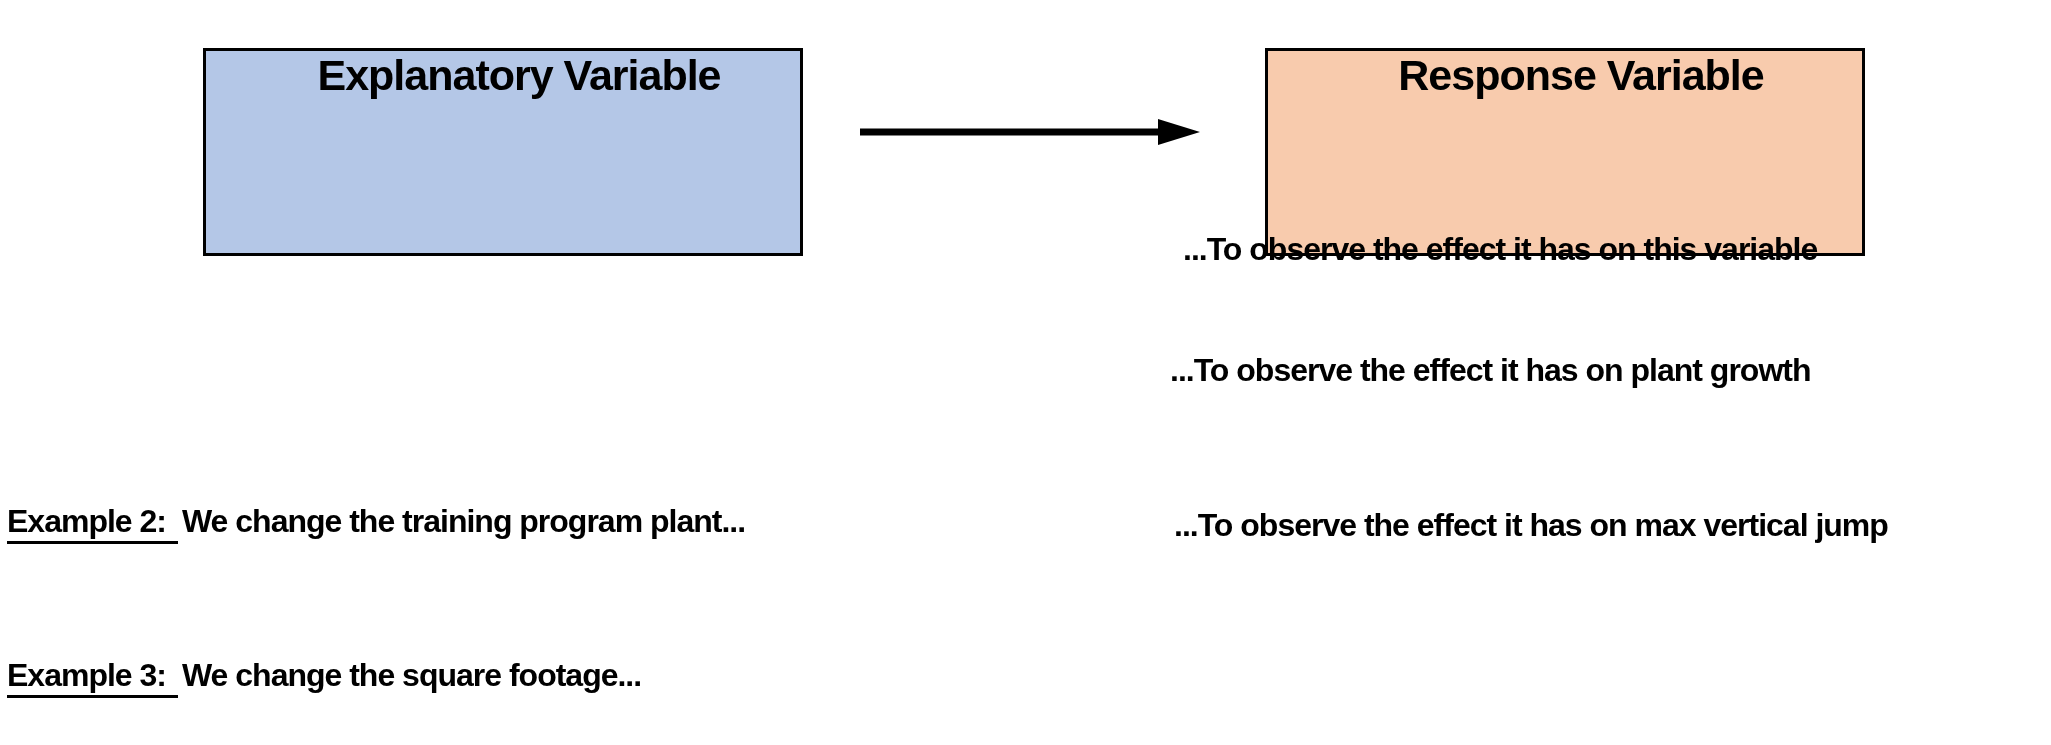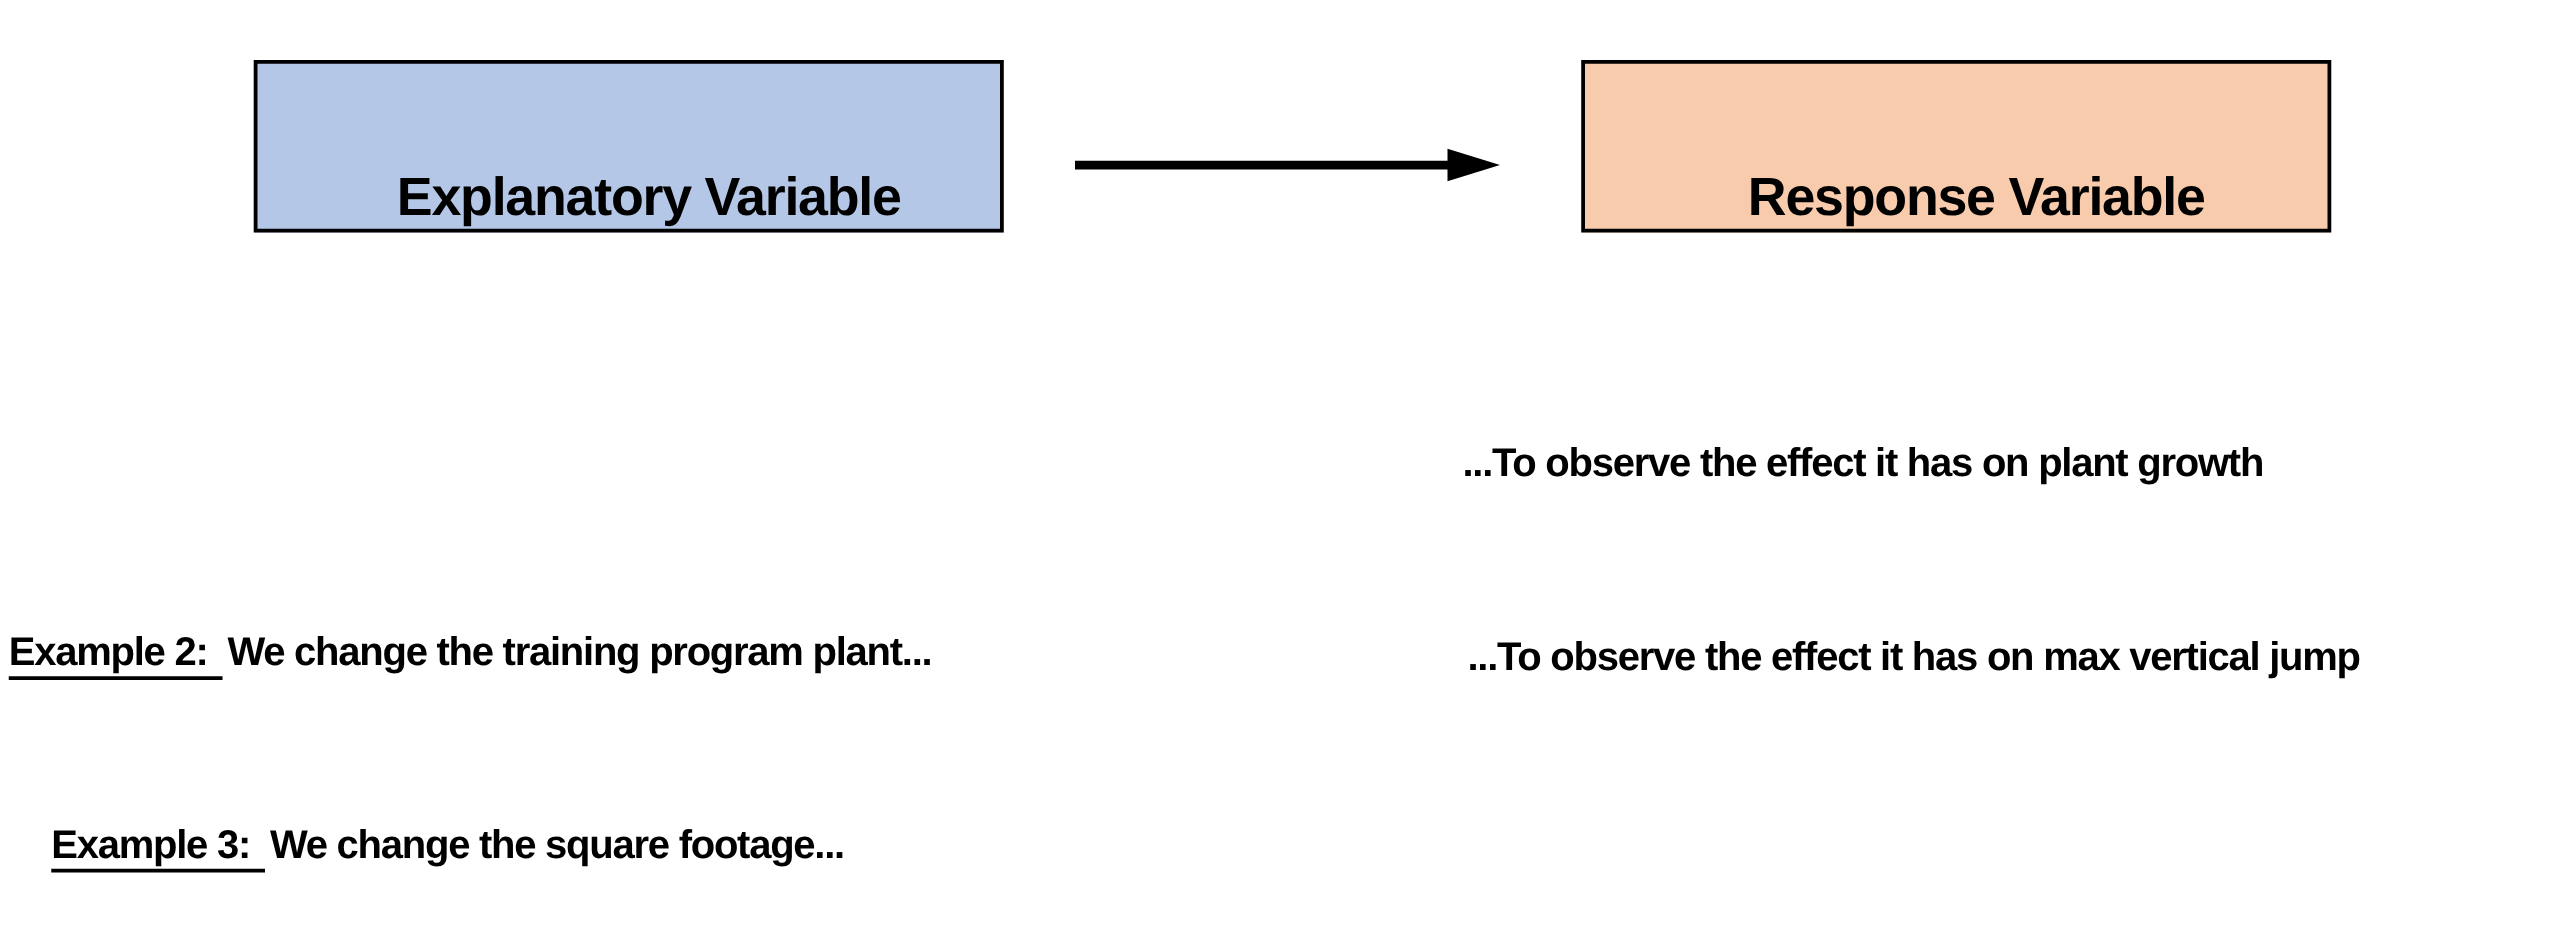--- a/index.html
+++ b/index.html
@@ -20,24 +20,24 @@
     width: 2051px;
     height: 745px;
     background: var(--bg-color);
     font-family: "Liberation Sans", sans-serif;
     color: var(--text-color);
     overflow: hidden;
   }
   .var-box {
     position: absolute;
     top: 48px;
-    height: 138px;
+    height: 208px;
     border: 3px solid var(--border-color);
     display: flex;
-    align-items: flex-end;
+    align-items: flex-start;
     justify-content: center;
     font-size: 43px;
     font-weight: bold;
     letter-spacing: -1px;
     white-space: nowrap;
     padding-left: 32px;
   }
   .box-explanatory {
     left: 203px;
     width: 600px;
@@ -70,21 +70,21 @@
     display: inline-block;
     border-bottom: 3px solid var(--border-color);
     padding-right: 12px;
     padding-bottom: 1px;
     margin-right: 4px;
   }
   .ex1-left  { left: 12px;   top: 349px; }
   .ex1-right { left: 1170px; top: 352px; }
   .ex2-left  { left: 7px;    top: 503px; }
   .ex2-right { left: 1174px; top: 507px; }
-  .ex3-left  { left: 7px;    top: 657px; margin-left: 34px; }
+  .ex3-left  { left: 7px;    top: 657px; }
   .ex3-right { left: 1172px; top: 661px; }
 </style>
 </head>
 <body>
 
 <div class="canvas">
 
   <div class="var-box box-explanatory">
     <span>Explanatory Variable</span>
   </div>
@@ -94,20 +94,21 @@
       <line x1="0" y1="18" x2="302" y2="18" stroke="#000000" stroke-width="7"></line>
       <polygon points="298,5 340,18 298,31" fill="#000000"></polygon>
     </svg>
   </div>
 
   <div class="var-box box-response">
     <span>Response Variable</span>
   </div>
 
 
+  <div class="caption caption-right">...To observe the effect it has on this variable</div>
 
   <div class="ex-text ex1-right">...To observe the effect it has on plant growth</div>
 
   <div class="ex-text ex2-left">
     <span class="ex-label">Example 2:</span><span>We change the training program plant...</span>
   </div>
   <div class="ex-text ex2-right">...To observe the effect it has on max vertical jump</div>
 
   <div class="ex-text ex3-left">
     <span class="ex-label">Example 3:</span><span>We change the square footage...</span>

